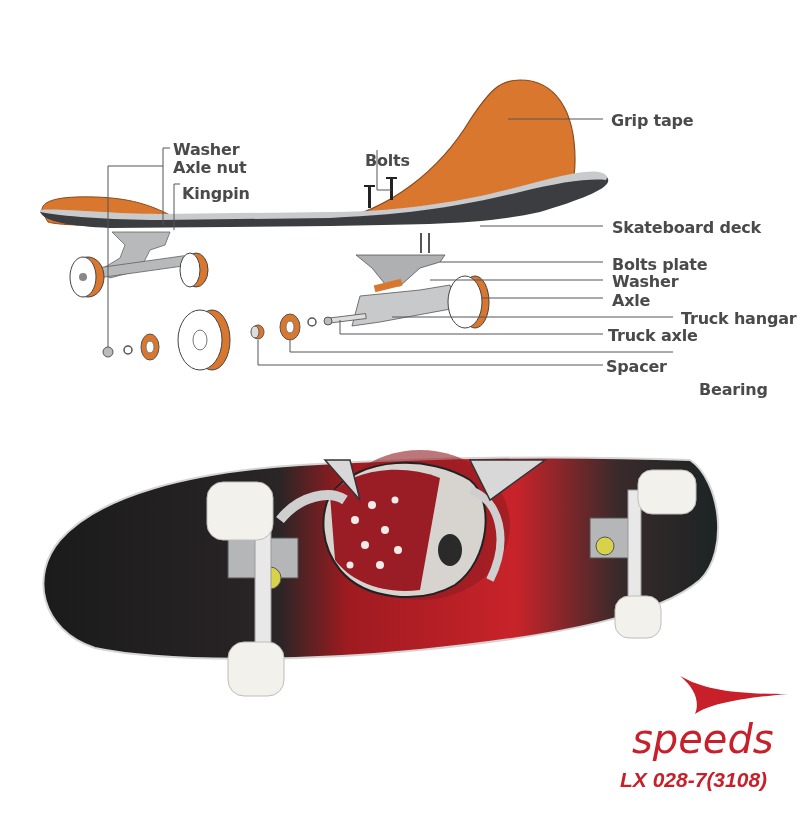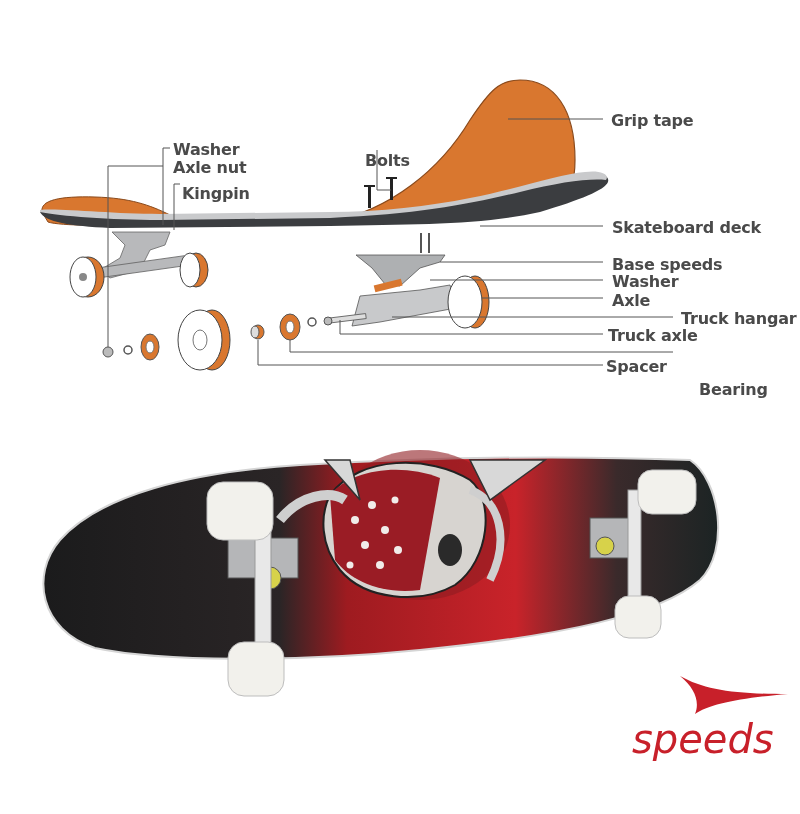--- a/index.html
+++ b/index.html
@@ -82,21 +82,21 @@
     </g>
   </svg>
 
   
   <span class="lbl" style="left:173px;top:140px;">Washer</span>
   <span class="lbl" style="left:173px;top:158px;">Axle nut</span>
   <span class="lbl" style="left:182px;top:184px;">Kingpin</span>
   <span class="lbl" style="left:365px;top:131px;margin-top:20px;">Bolts</span>
   <span class="lbl" style="left:611px;top:111px;">Grip tape</span>
   <span class="lbl" style="left:612px;top:218px;">Skateboard deck</span>
-  <span class="lbl" style="left:612px;top:255px;">Base speeds</span>
+  <span class="lbl" style="left:612px;top:255px;">Bolts plate</span>
   <span class="lbl" style="left:612px;top:272px;">Washer</span>
   <span class="lbl" style="left:612px;top:291px;">Axle</span>
   <span class="lbl" style="left:681px;top:309px;">Truck hangar</span>
   <span class="lbl" style="left:608px;top:326px;">Truck axle</span>
   <span class="lbl" style="left:699px;top:343px;margin-top:37px;">Bearing</span>
   <span class="lbl" style="left:606px;top:357px;">Spacer</span>
 </div>
 
 <div class="photo">
   <svg width="800" height="414" viewBox="0 0 800 414">
@@ -144,13 +144,14 @@
     <rect x="638" y="70" width="58" height="44" rx="14" fill="#f2f1ec" stroke="#bdbdbd"></rect>
     <rect x="615" y="196" width="46" height="42" rx="14" fill="#f2f1ec" stroke="#bdbdbd"></rect>
   </svg>
 </div>
 
 <div class="brand">
   <svg width="180" height="50" viewBox="0 0 180 50" style="position:absolute;left:0;top:0;">
     <path d="M70,4 C95,18 125,22 178,22 C130,26 100,32 85,42 C90,30 85,16 70,4 Z" fill="#c8202a"></path>
   </svg>
   <span class="brand-word">speeds</span>
+  <span class="brand-model">LX 028-7(3108)</span>
 </div>
 
 </body></html>

